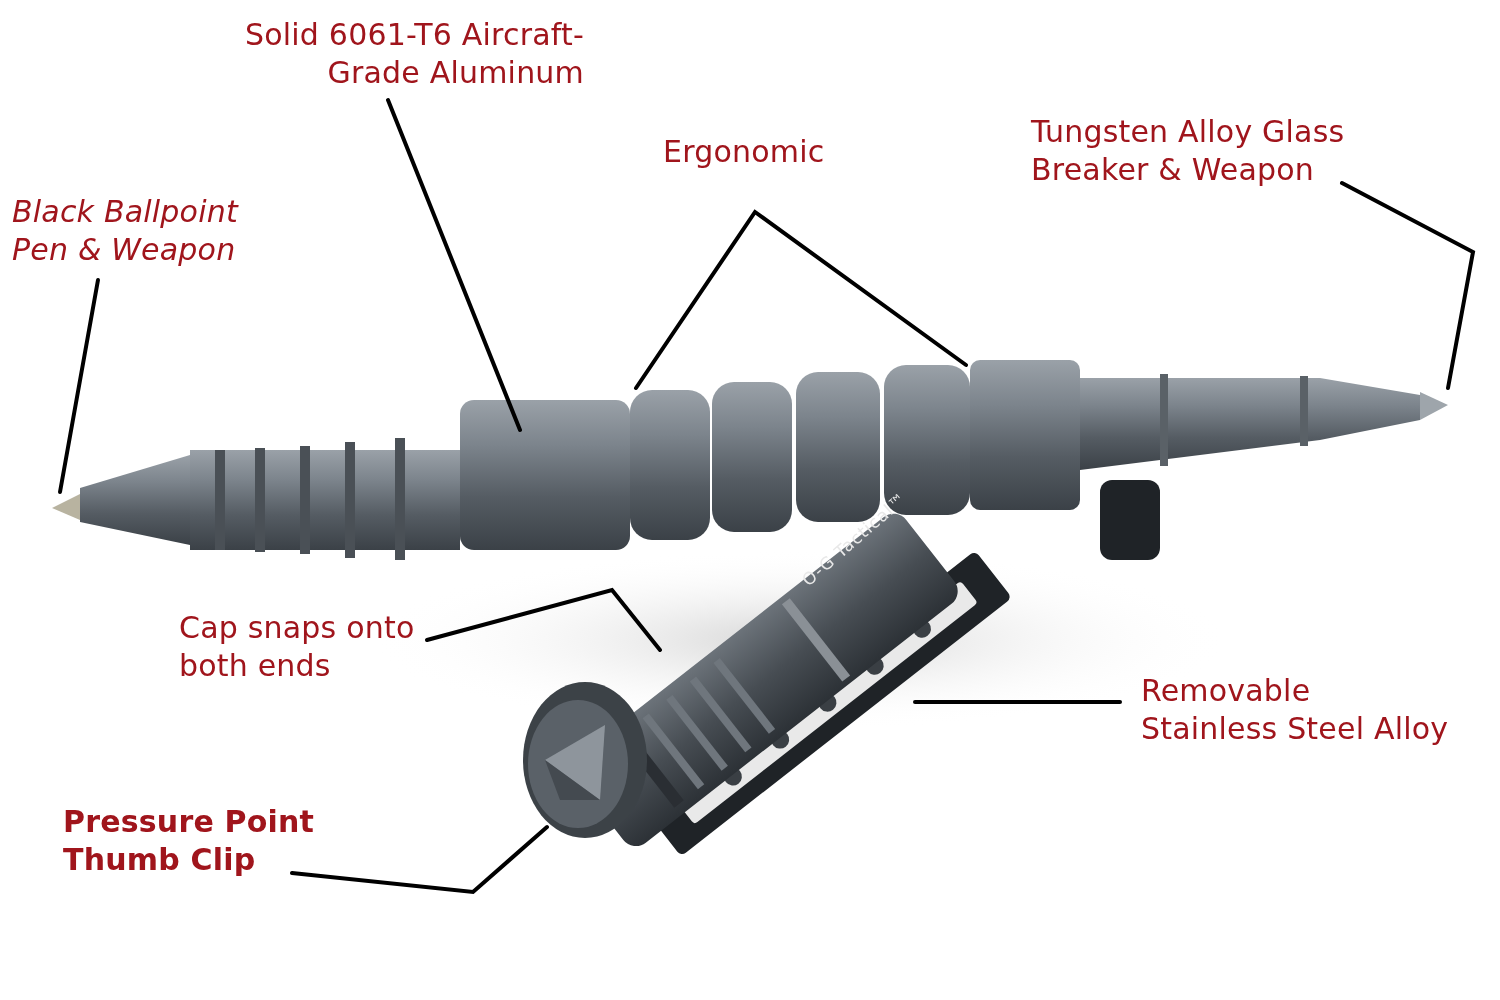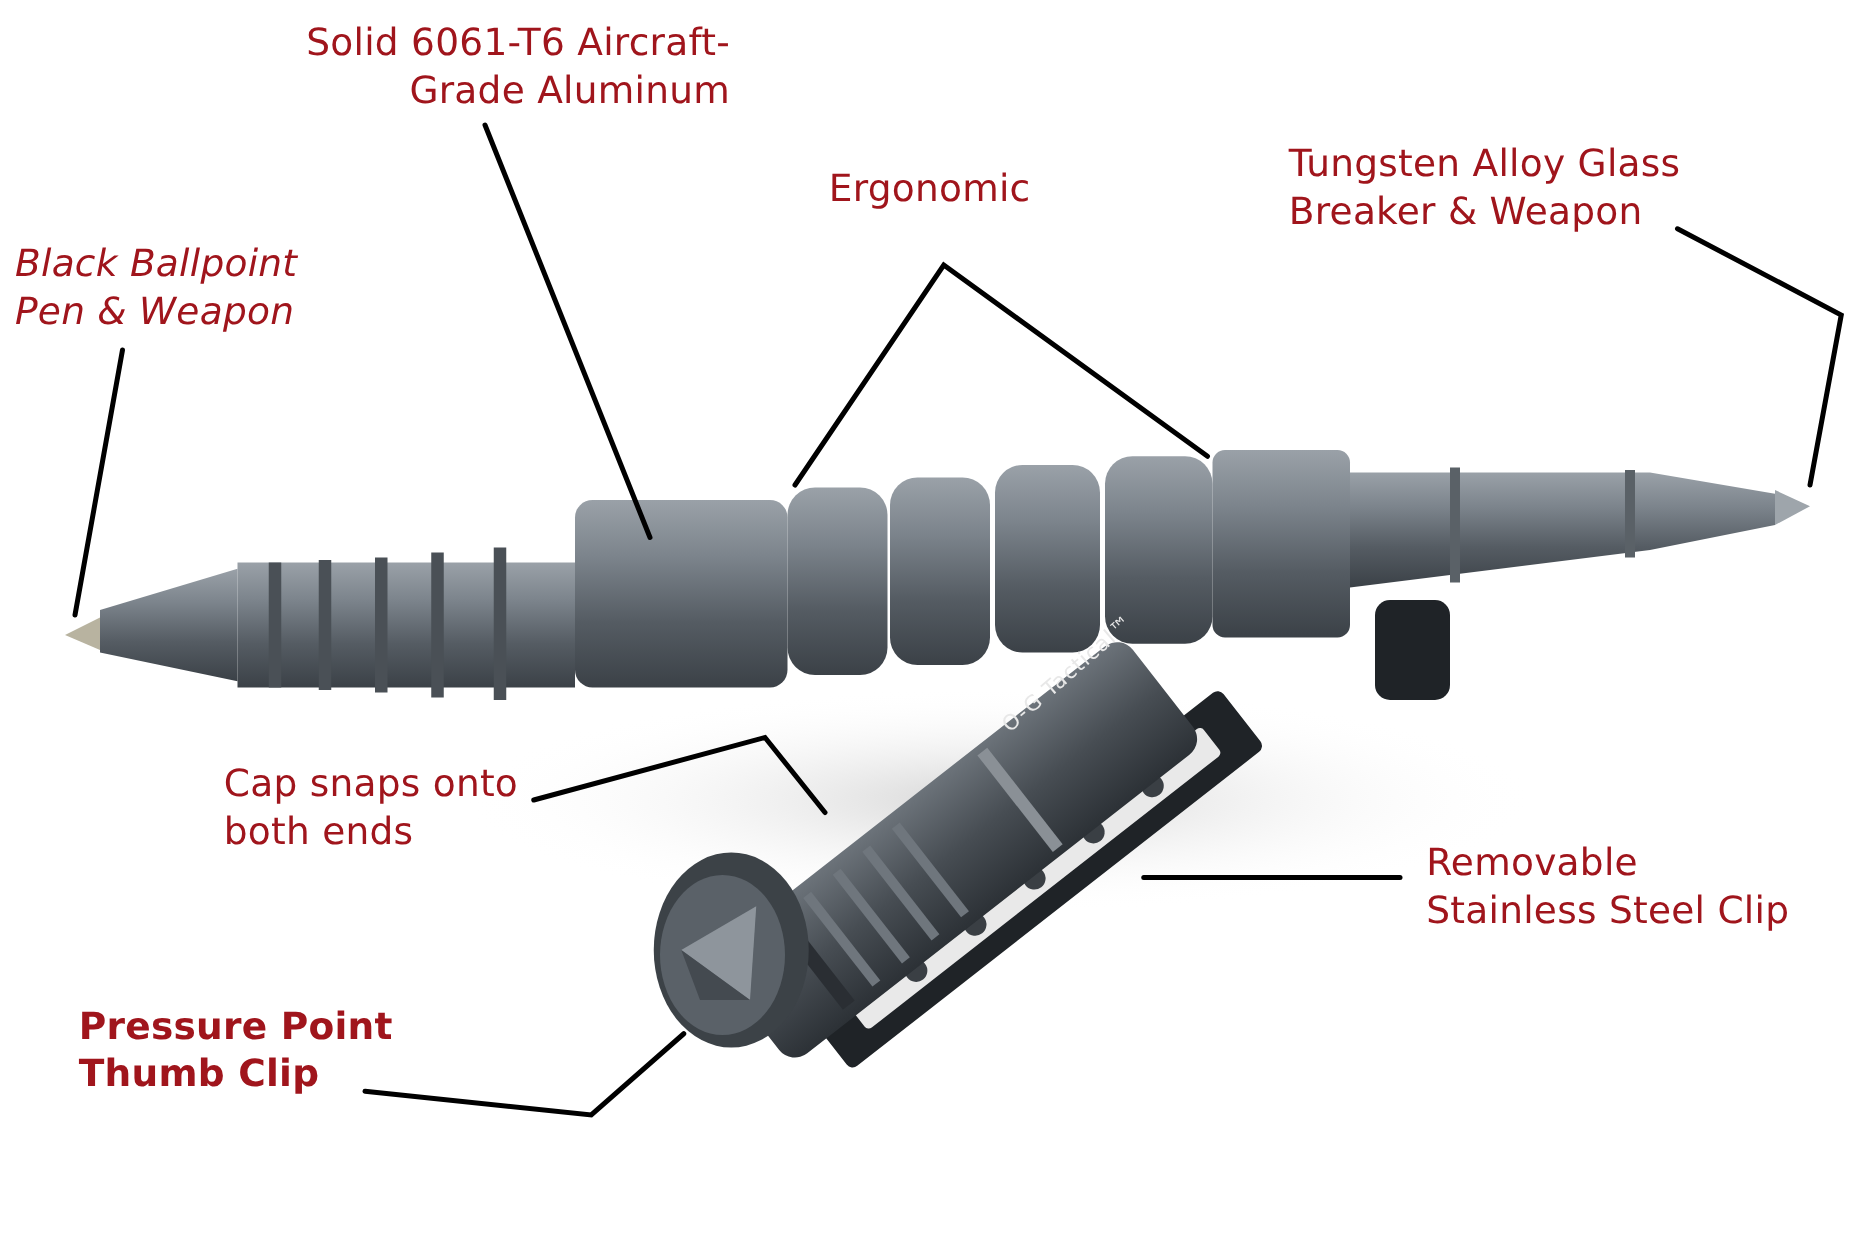--- a/index.html
+++ b/index.html
@@ -125,21 +125,21 @@
     <span>Breaker &amp; Weapon</span>
   </div>
 
   <div class="label" style="left:179px; top:609px;">
     <span>Cap snaps onto</span>
     <span>both ends</span>
   </div>
 
   <div class="label" style="left:1141px; top:672px;">
     <span>Removable</span>
-    <span>Stainless Steel Clip</span>
+    <span>Stainless Steel Alloy</span>
   </div>
 
   <div class="label" style="left:63px; top:803px;font-weight:bold;">
     <span>Pressure Point</span>
     <span>Thumb Clip</span>
   </div>
 
 </div>
 
 </body></html>

